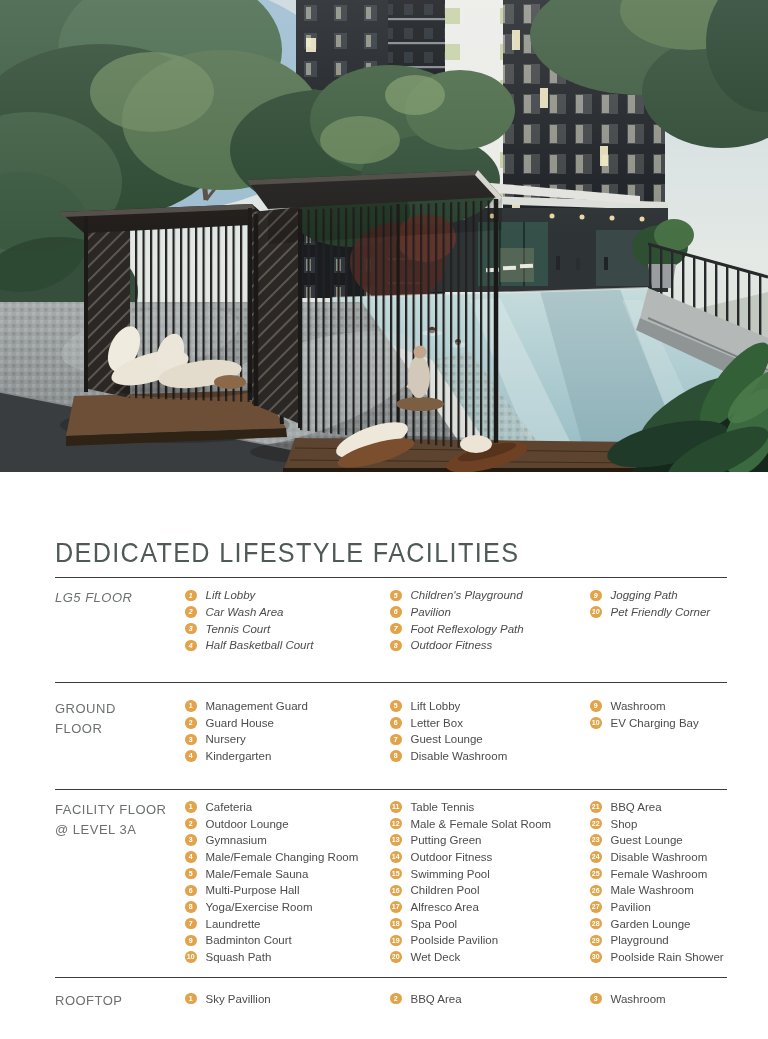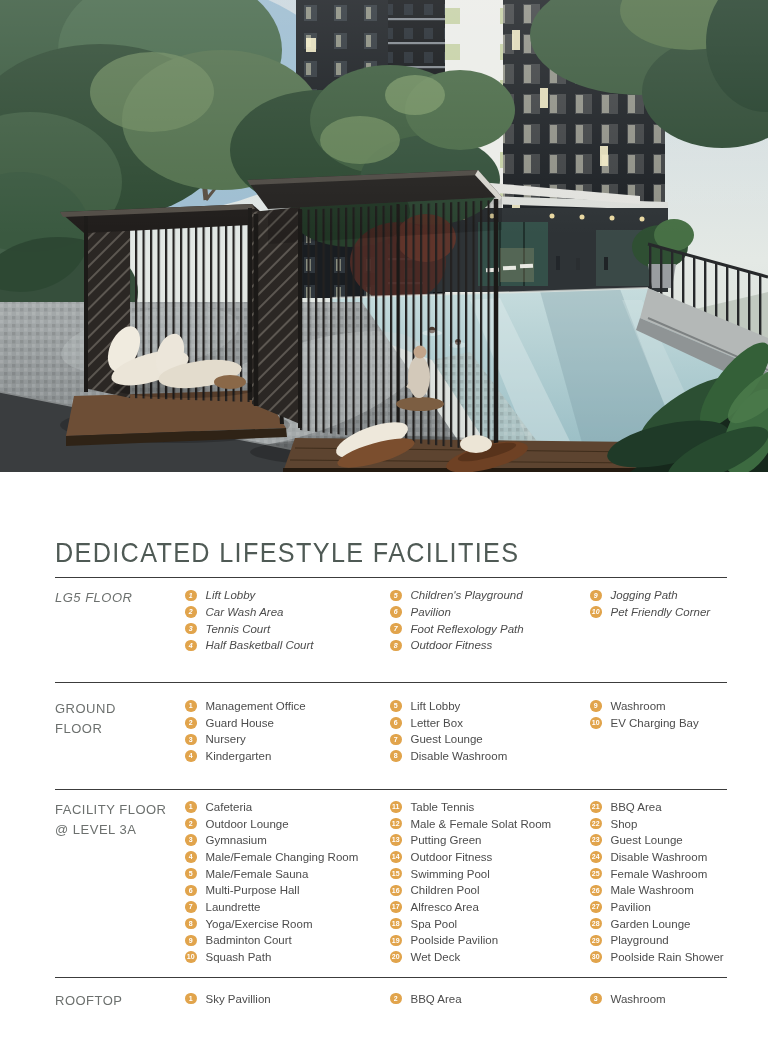--- a/index.html
+++ b/index.html
@@ -326,21 +326,21 @@
   </section>
 
   <section class="facility-section sec-ground">
     <div class="floor-label">
       <div>GROUND FLOOR</div>
       <div></div>
     </div>
     <ul class="col">
         <li class="item">
           <span class="badge">1</span>
-          <span class="item-text">Management Office</span>
+          <span class="item-text">Management Guard</span>
         </li>
         <li class="item">
           <span class="badge">2</span>
           <span class="item-text">Guard House</span>
         </li>
         <li class="item">
           <span class="badge">3</span>
           <span class="item-text">Nursery</span>
         </li>
         <li class="item">
@@ -402,26 +402,26 @@
         </li>
         <li class="item">
           <span class="badge">5</span>
           <span class="item-text">Male/Female Sauna</span>
         </li>
         <li class="item">
           <span class="badge">6</span>
           <span class="item-text">Multi-Purpose Hall</span>
         </li>
         <li class="item">
+          <span class="badge">8</span>
+          <span class="item-text">Yoga/Exercise Room</span>
+        </li>
+        <li class="item">
           <span class="badge">7</span>
           <span class="item-text">Laundrette</span>
-        </li>
-        <li class="item">
-          <span class="badge">8</span>
-          <span class="item-text">Yoga/Exercise Room</span>
         </li>
         <li class="item">
           <span class="badge">9</span>
           <span class="item-text">Badminton Court</span>
         </li>
         <li class="item">
           <span class="badge">10</span>
           <span class="item-text">Squash Path</span>
         </li>
       </ul>

